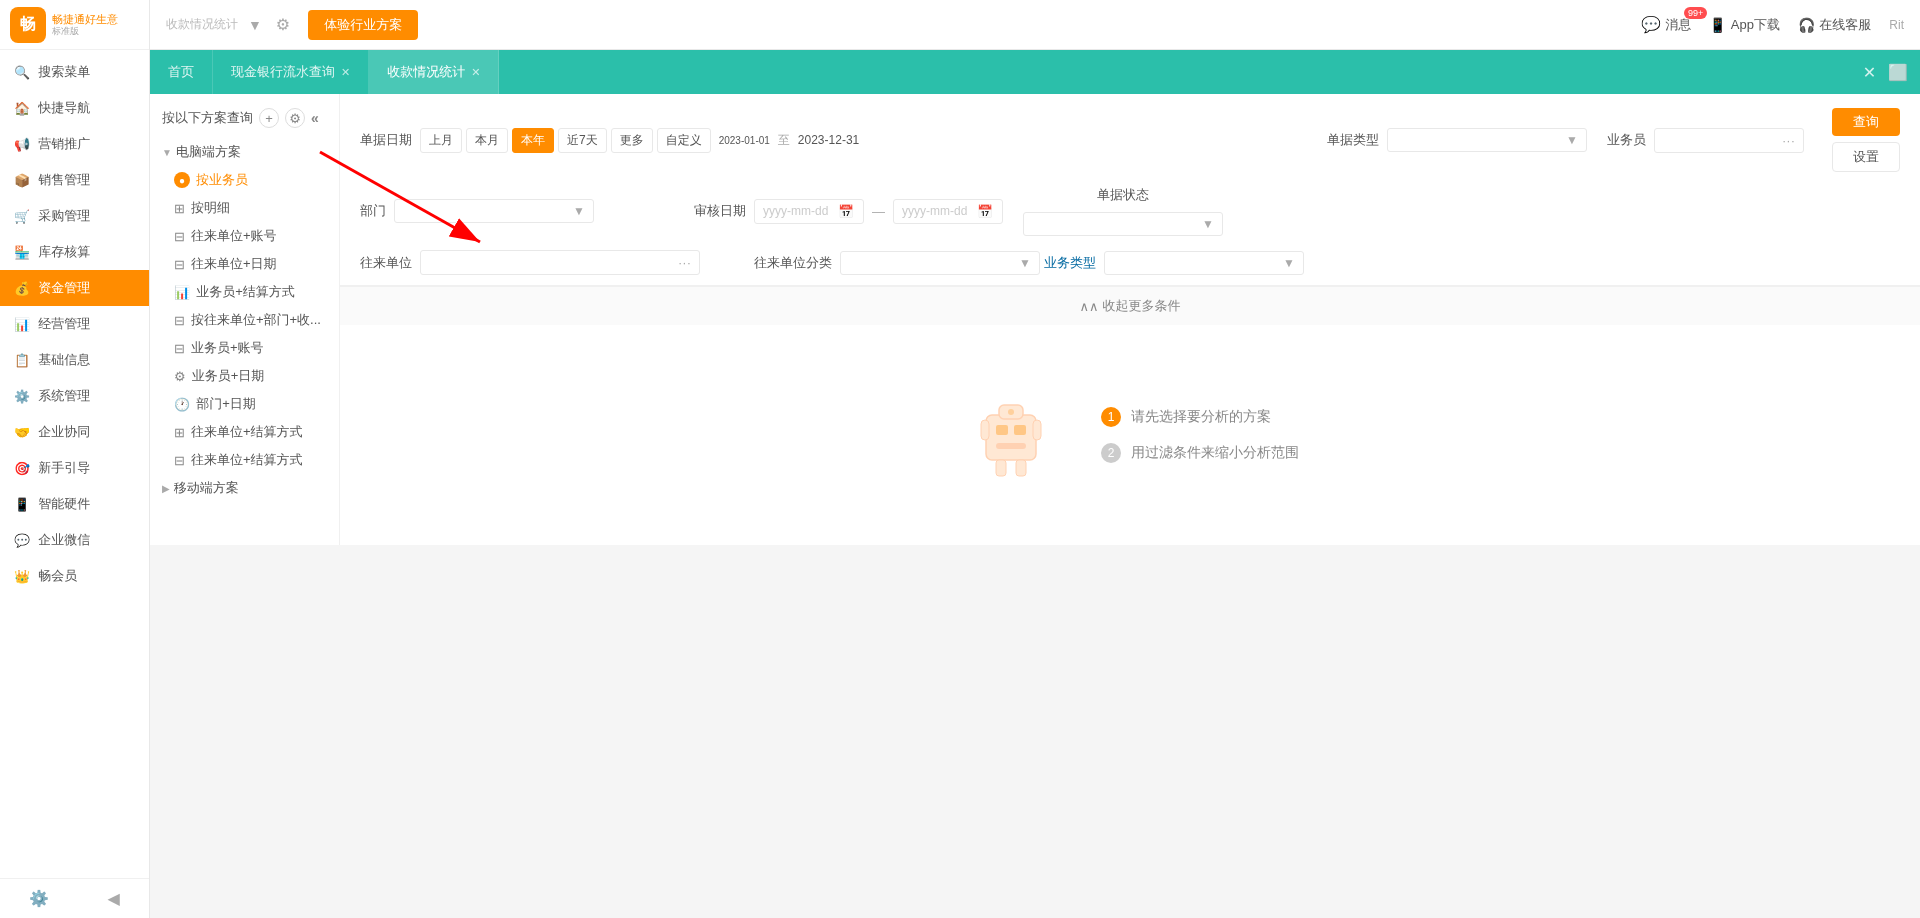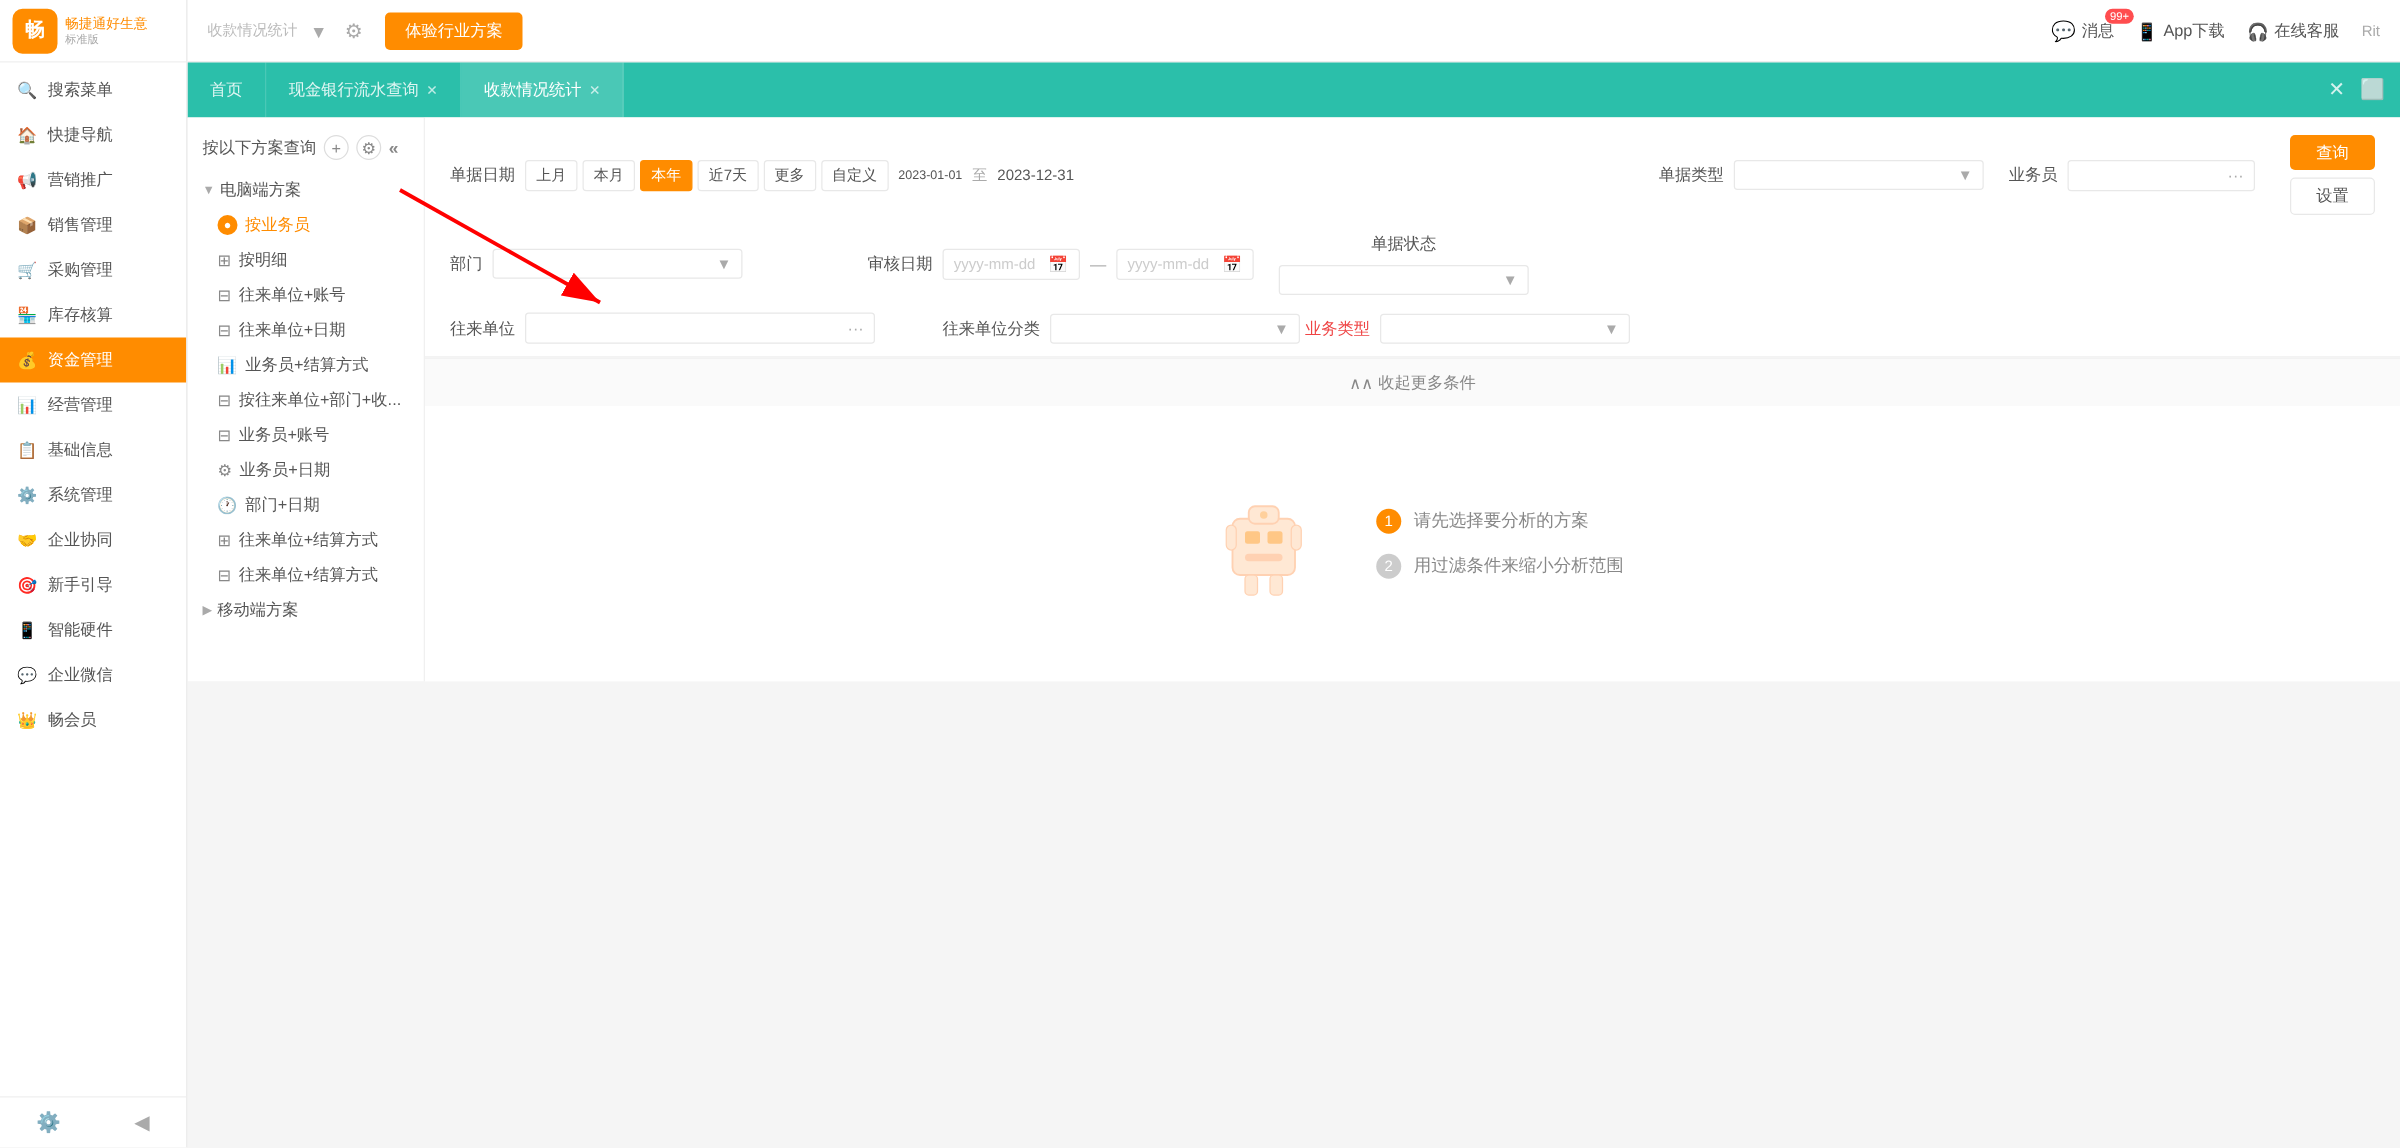--- a/index.html
+++ b/index.html
@@ -272,21 +272,21 @@
               </div>
             </div>
             <div style="display:flex;align-items:center;gap:8px;margin-left:50px;">
               <span style="color:#555;font-size:13px;white-space:nowrap;">往来单位分类</span>
               <div style="border:1px solid #e8e8e8;border-radius:3px;padding:4px 8px;font-size:12px;color:#555;min-width:200px;background:#fff;display:flex;align-items:center;justify-content:space-between;cursor:pointer;">
                 <span style="color:#ccc;"></span>
                 <span style="color:#aaa;font-size:12px;">▼</span>
               </div>
             </div>
             <div style="display:flex;align-items:center;gap:8px;">
-              <span style="color:#ef4444;font-size:13px;white-space:nowrap;">业务类型</span>
+              <span style="color:#0369a1;font-size:13px;white-space:nowrap;">业务类型</span>
               <div style="border:1px solid #e8e8e8;border-radius:3px;padding:4px 8px;font-size:12px;color:#555;min-width:200px;background:#fff;display:flex;align-items:center;justify-content:space-between;cursor:pointer;">
                 <span style="color:#ccc;"></span>
                 <span style="color:#aaa;font-size:12px;">▼</span>
               </div>
             </div>
           </div>
         </div>
 
         <div style="display:flex;align-items:center;justify-content:center;padding:10px;color:#888;font-size:13px;cursor:pointer;background:#fafafa;border-top:1px solid #f0f0f0;gap:4px;">
           <span>∧∧</span>

